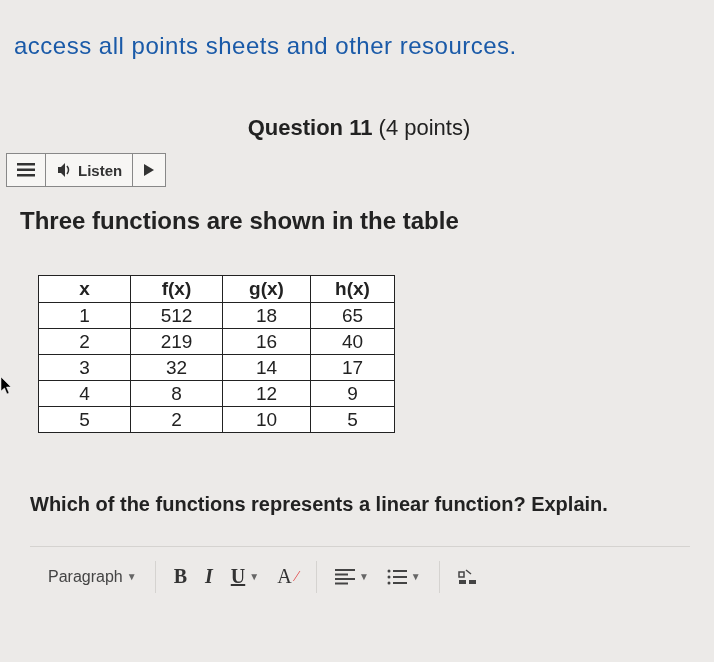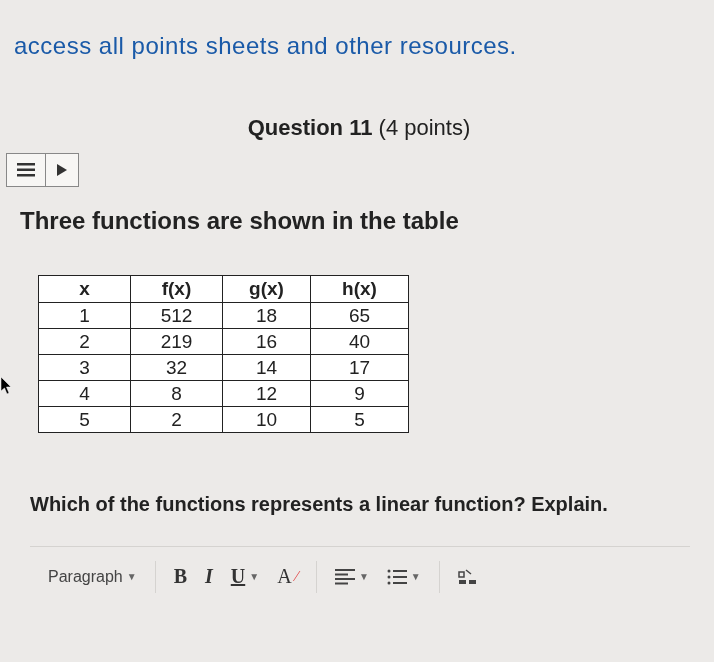--- a/index.html
+++ b/index.html
@@ -61,21 +61,21 @@
       font-size: 19px;
       height: 26px;
     }
     .data-table th {
       font-weight: 700;
       padding: 2px 0;
     }
     .data-table .col-x { width: 92px; }
     .data-table .col-f { width: 92px; }
     .data-table .col-g { width: 88px; }
-    .data-table .col-h { width: 98px; }
+    .data-table .col-h { width: 84px; }
     .data-table td { font-weight: 400; }
     .prompt2 {
       padding: 60px 0 0 30px;
       font-size: 20px;
       font-weight: 700;
       color: #222;
     }
     .editor-toolbar {
       margin: 30px 0 0 30px;
       display: flex;
@@ -138,20 +138,27 @@
 </div>
 
 <div class="listen-bar">
   <div class="hamburger-btn">
     <svg width="18" height="14" viewBox="0 0 18 14">
       <rect y="0" width="18" height="2.5" fill="#333"></rect>
       <rect y="5.5" width="18" height="2.5" fill="#333"></rect>
       <rect y="11" width="18" height="2.5" fill="#333"></rect>
     </svg>
   </div>
+  <div class="listen-btn">
+    <svg width="16" height="16" viewBox="0 0 16 16">
+      <path d="M2 5 L5 5 L9 1 L9 15 L5 11 L2 11 Z" fill="#333"></path>
+      <path d="M11 4 Q14 8 11 12" stroke="#333" stroke-width="1.5" fill="none"></path>
+    </svg>
+    <span>Listen</span>
+  </div>
   <div class="play-btn">
     <svg width="12" height="14" viewBox="0 0 12 14">
       <path d="M1 1 L11 7 L1 13 Z" fill="#333"></path>
     </svg>
   </div>
 </div>
 
 <div class="prompt1">Three functions are shown in the table</div>
 
 <table class="data-table">

